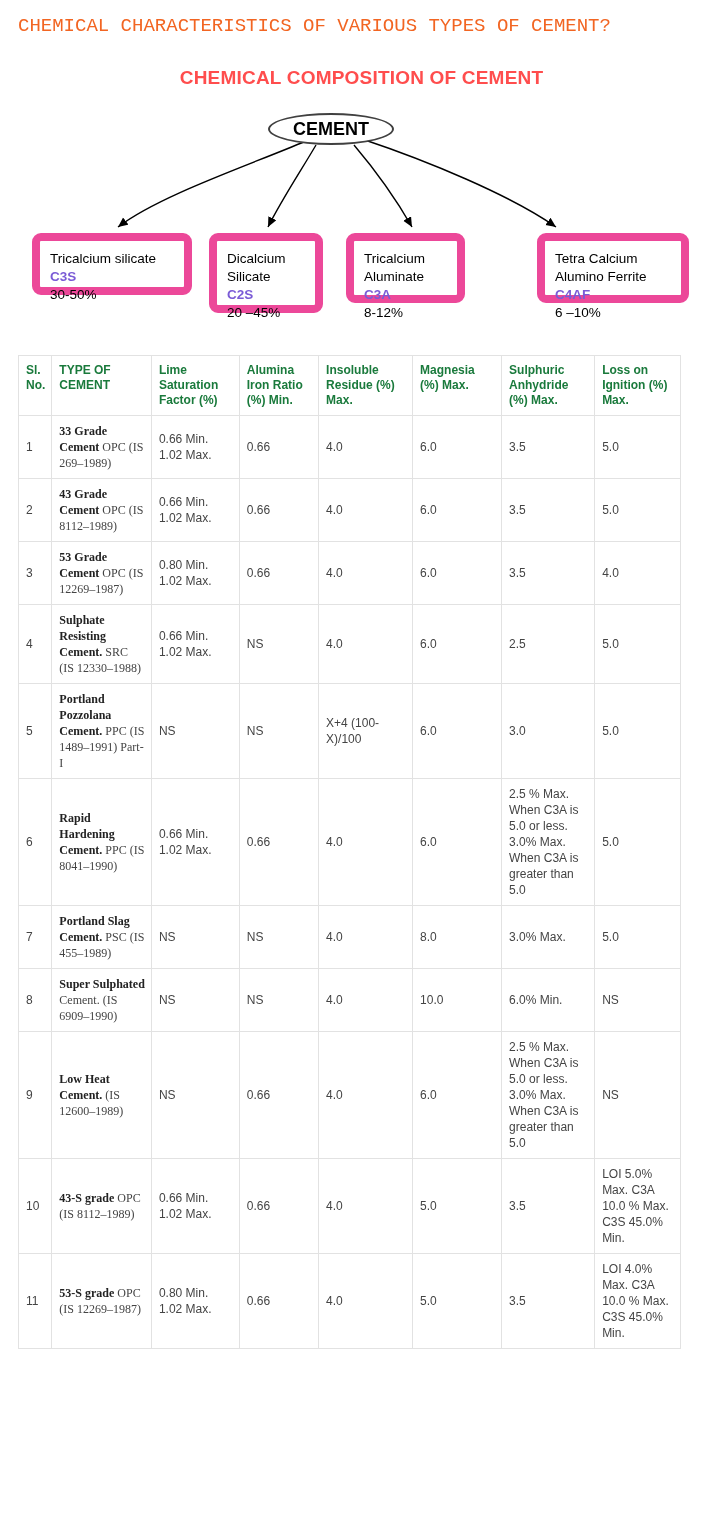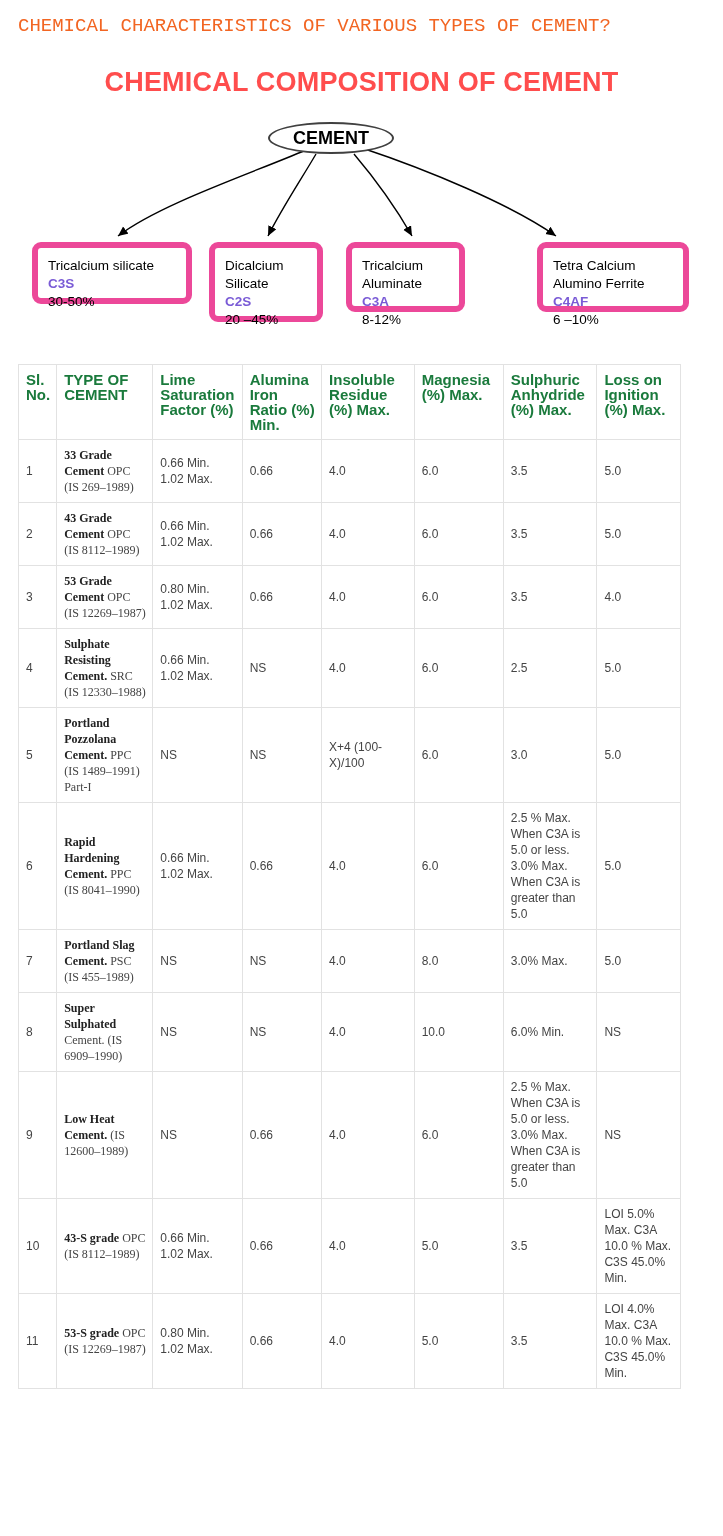--- a/index.html
+++ b/index.html
@@ -24,21 +24,21 @@
     line-height: 25px;
     color: #f26522;
     padding: 0 30px 0 18px;
     font-weight: 400;
     font-family: Liberation Mono, monospace;
   }
   .diagram-title {
     text-align: center;
     color: #ff4d4d;
     font-weight: bold;
-    font-size: 27px;
+    font-size: 19px;
     letter-spacing: 0.2px;
     margin: 28px 0 6px 0;
   }
   .diagram {
     position: relative;
     height: 252px;
     margin: 0 10px;
   }
   .diagram svg {
     position: absolute;
@@ -57,21 +57,21 @@
     display: flex;
     align-items: center;
     justify-content: center;
     font-size: 18px;
     font-weight: bold;
     color: #000;
     background: #fff;
   }
   .node-box {
     position: absolute;
-    border: 6px solid #ec4899;
+    border: 8px solid #ec4899;
     border-radius: 9px;
     box-sizing: border-box;
     background: #fff;
     padding: 9px 8px 6px 10px;
     font-size: 13.5px;
     line-height: 18px;
     color: #000;
   }
   .node-box .abbr {
     color: #7a5bd6;
@@ -92,21 +92,21 @@
   table.spec th,
   table.spec td {
     border: 1px solid #e2e2e2;
     vertical-align: middle;
     padding: 7px 6px 7px 7px;
     text-align: left;
   }
   table.spec thead th {
     color: #1a7a3c;
     font-weight: bold;
-    font-size: 15px;
+    font-size: 12px;
     line-height: 15px;
     vertical-align: top;
     background: #ffffff;
   }
   table.spec tbody td {
     color: #444;
   }
   td.idx { width: 18px; color: #444; }
   td.type { width: 90px; font-family: Liberation Serif, serif; }
   td.type b { color: #222; }

